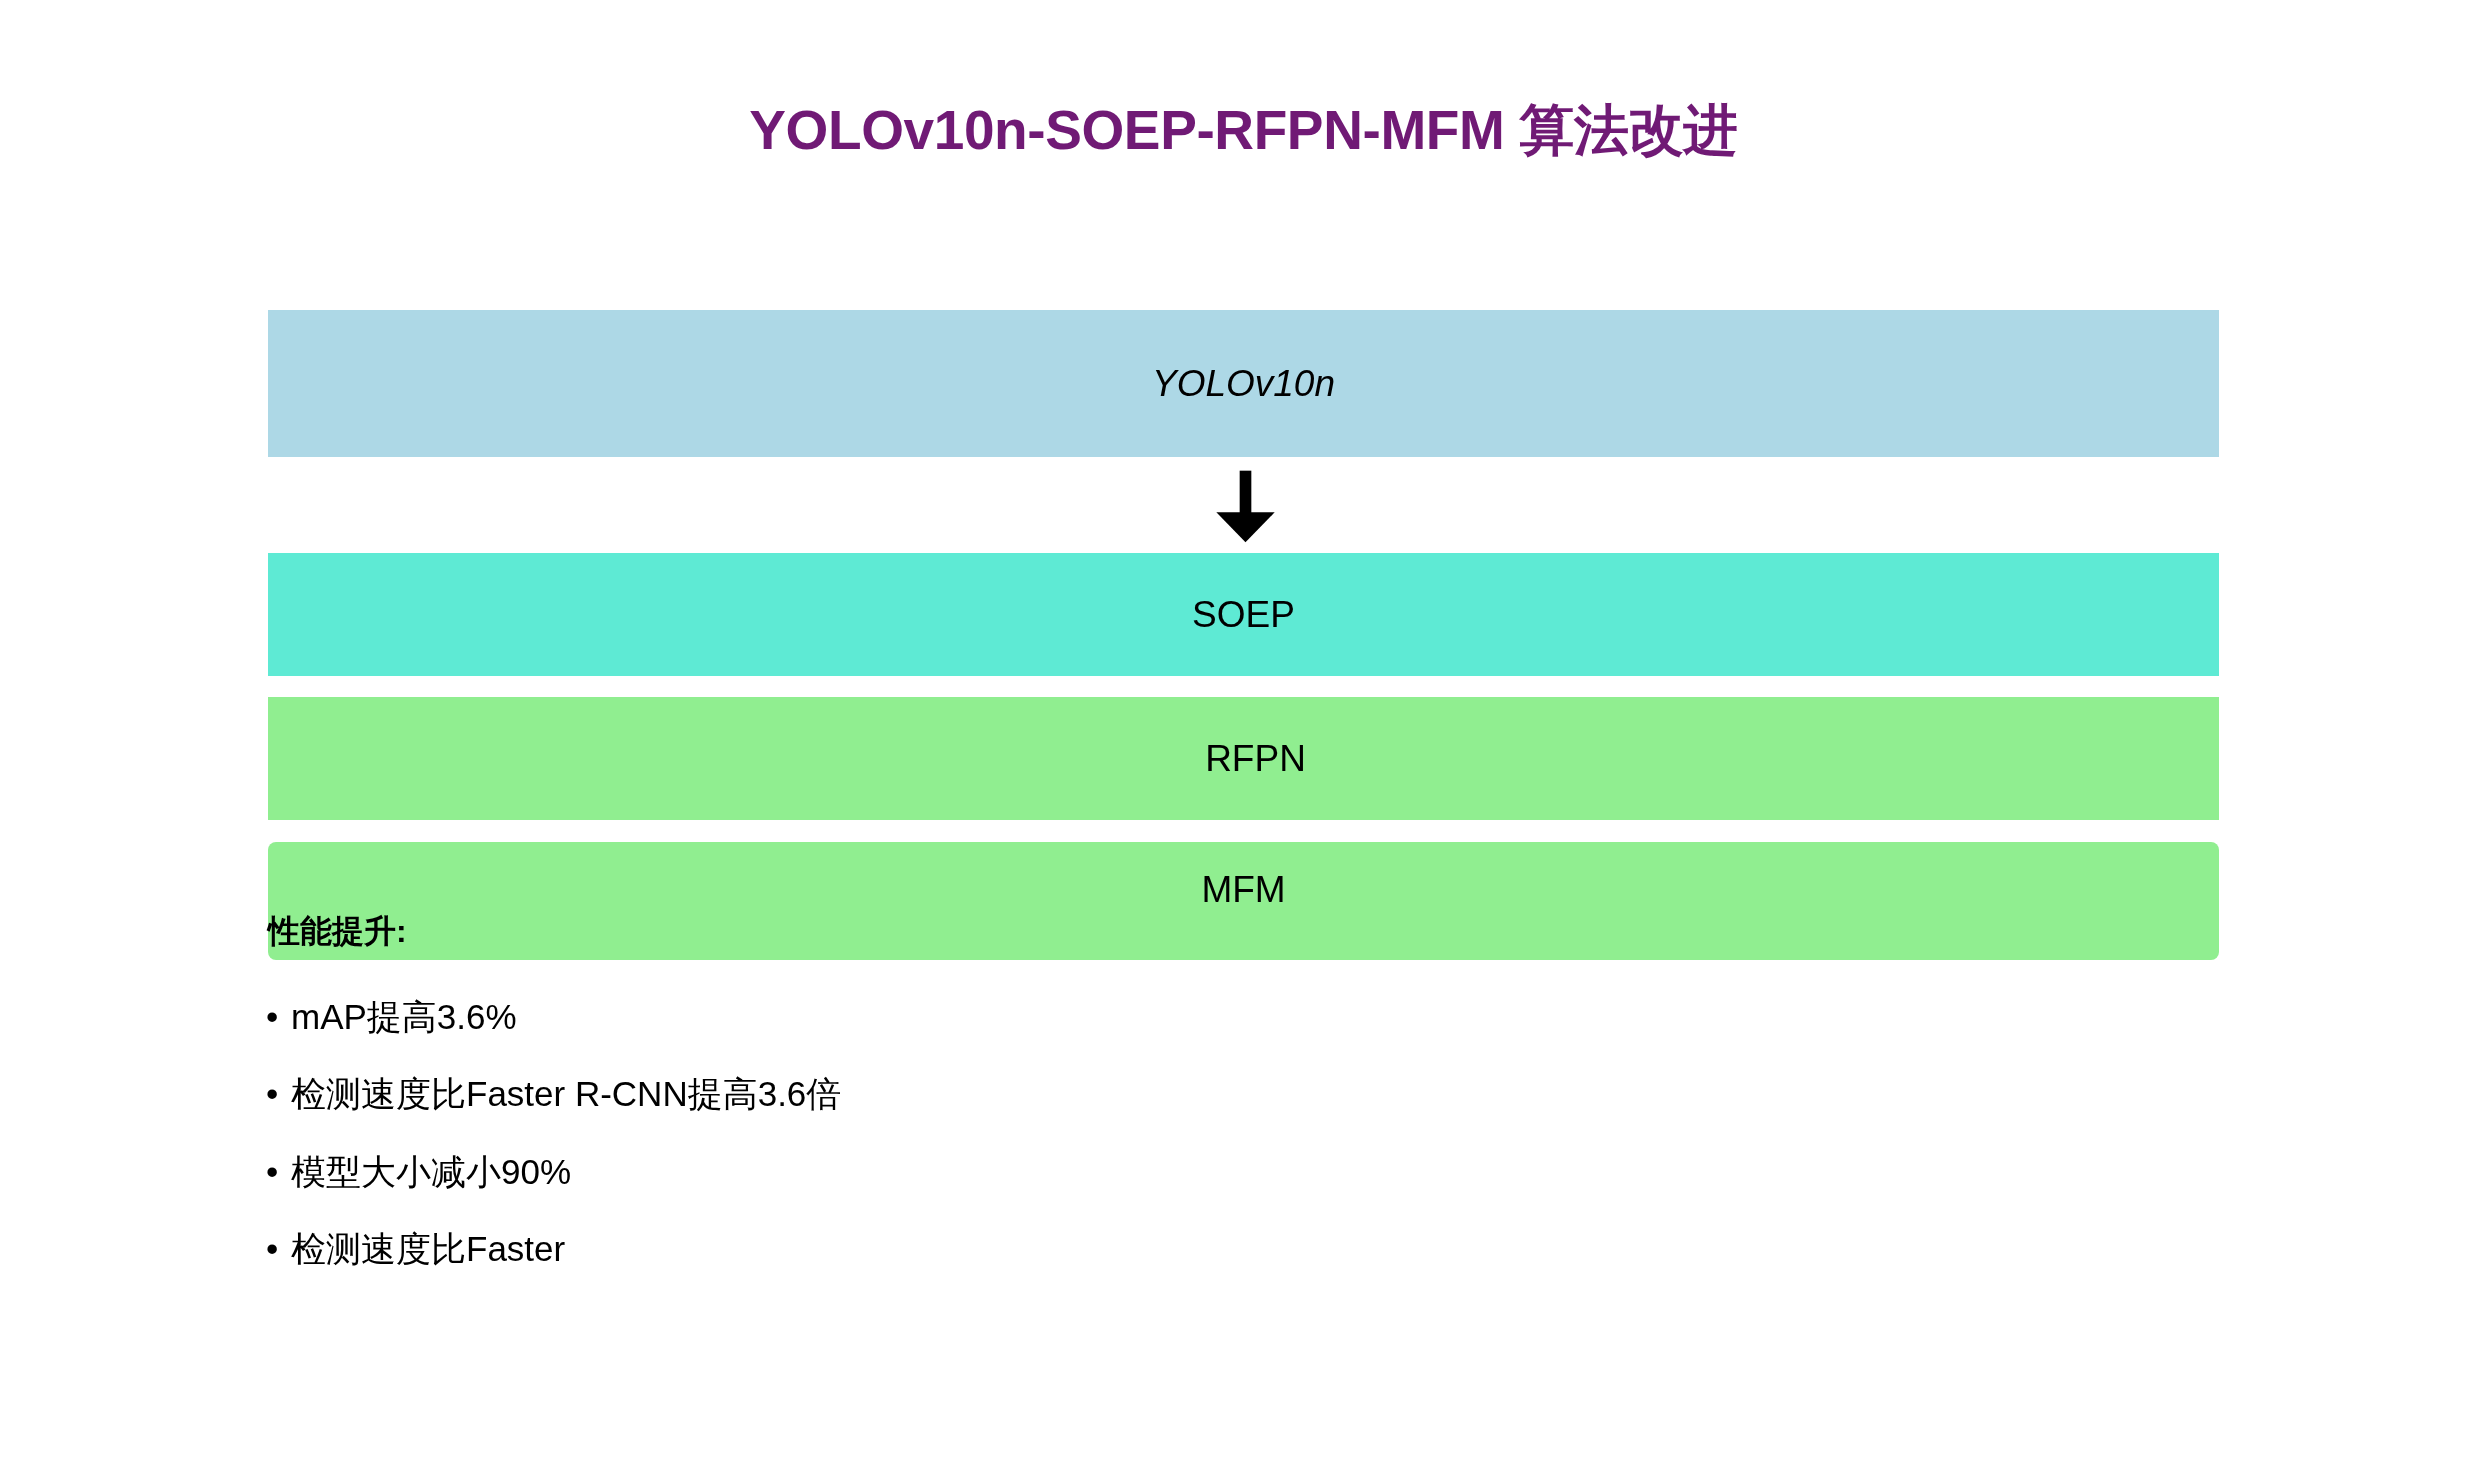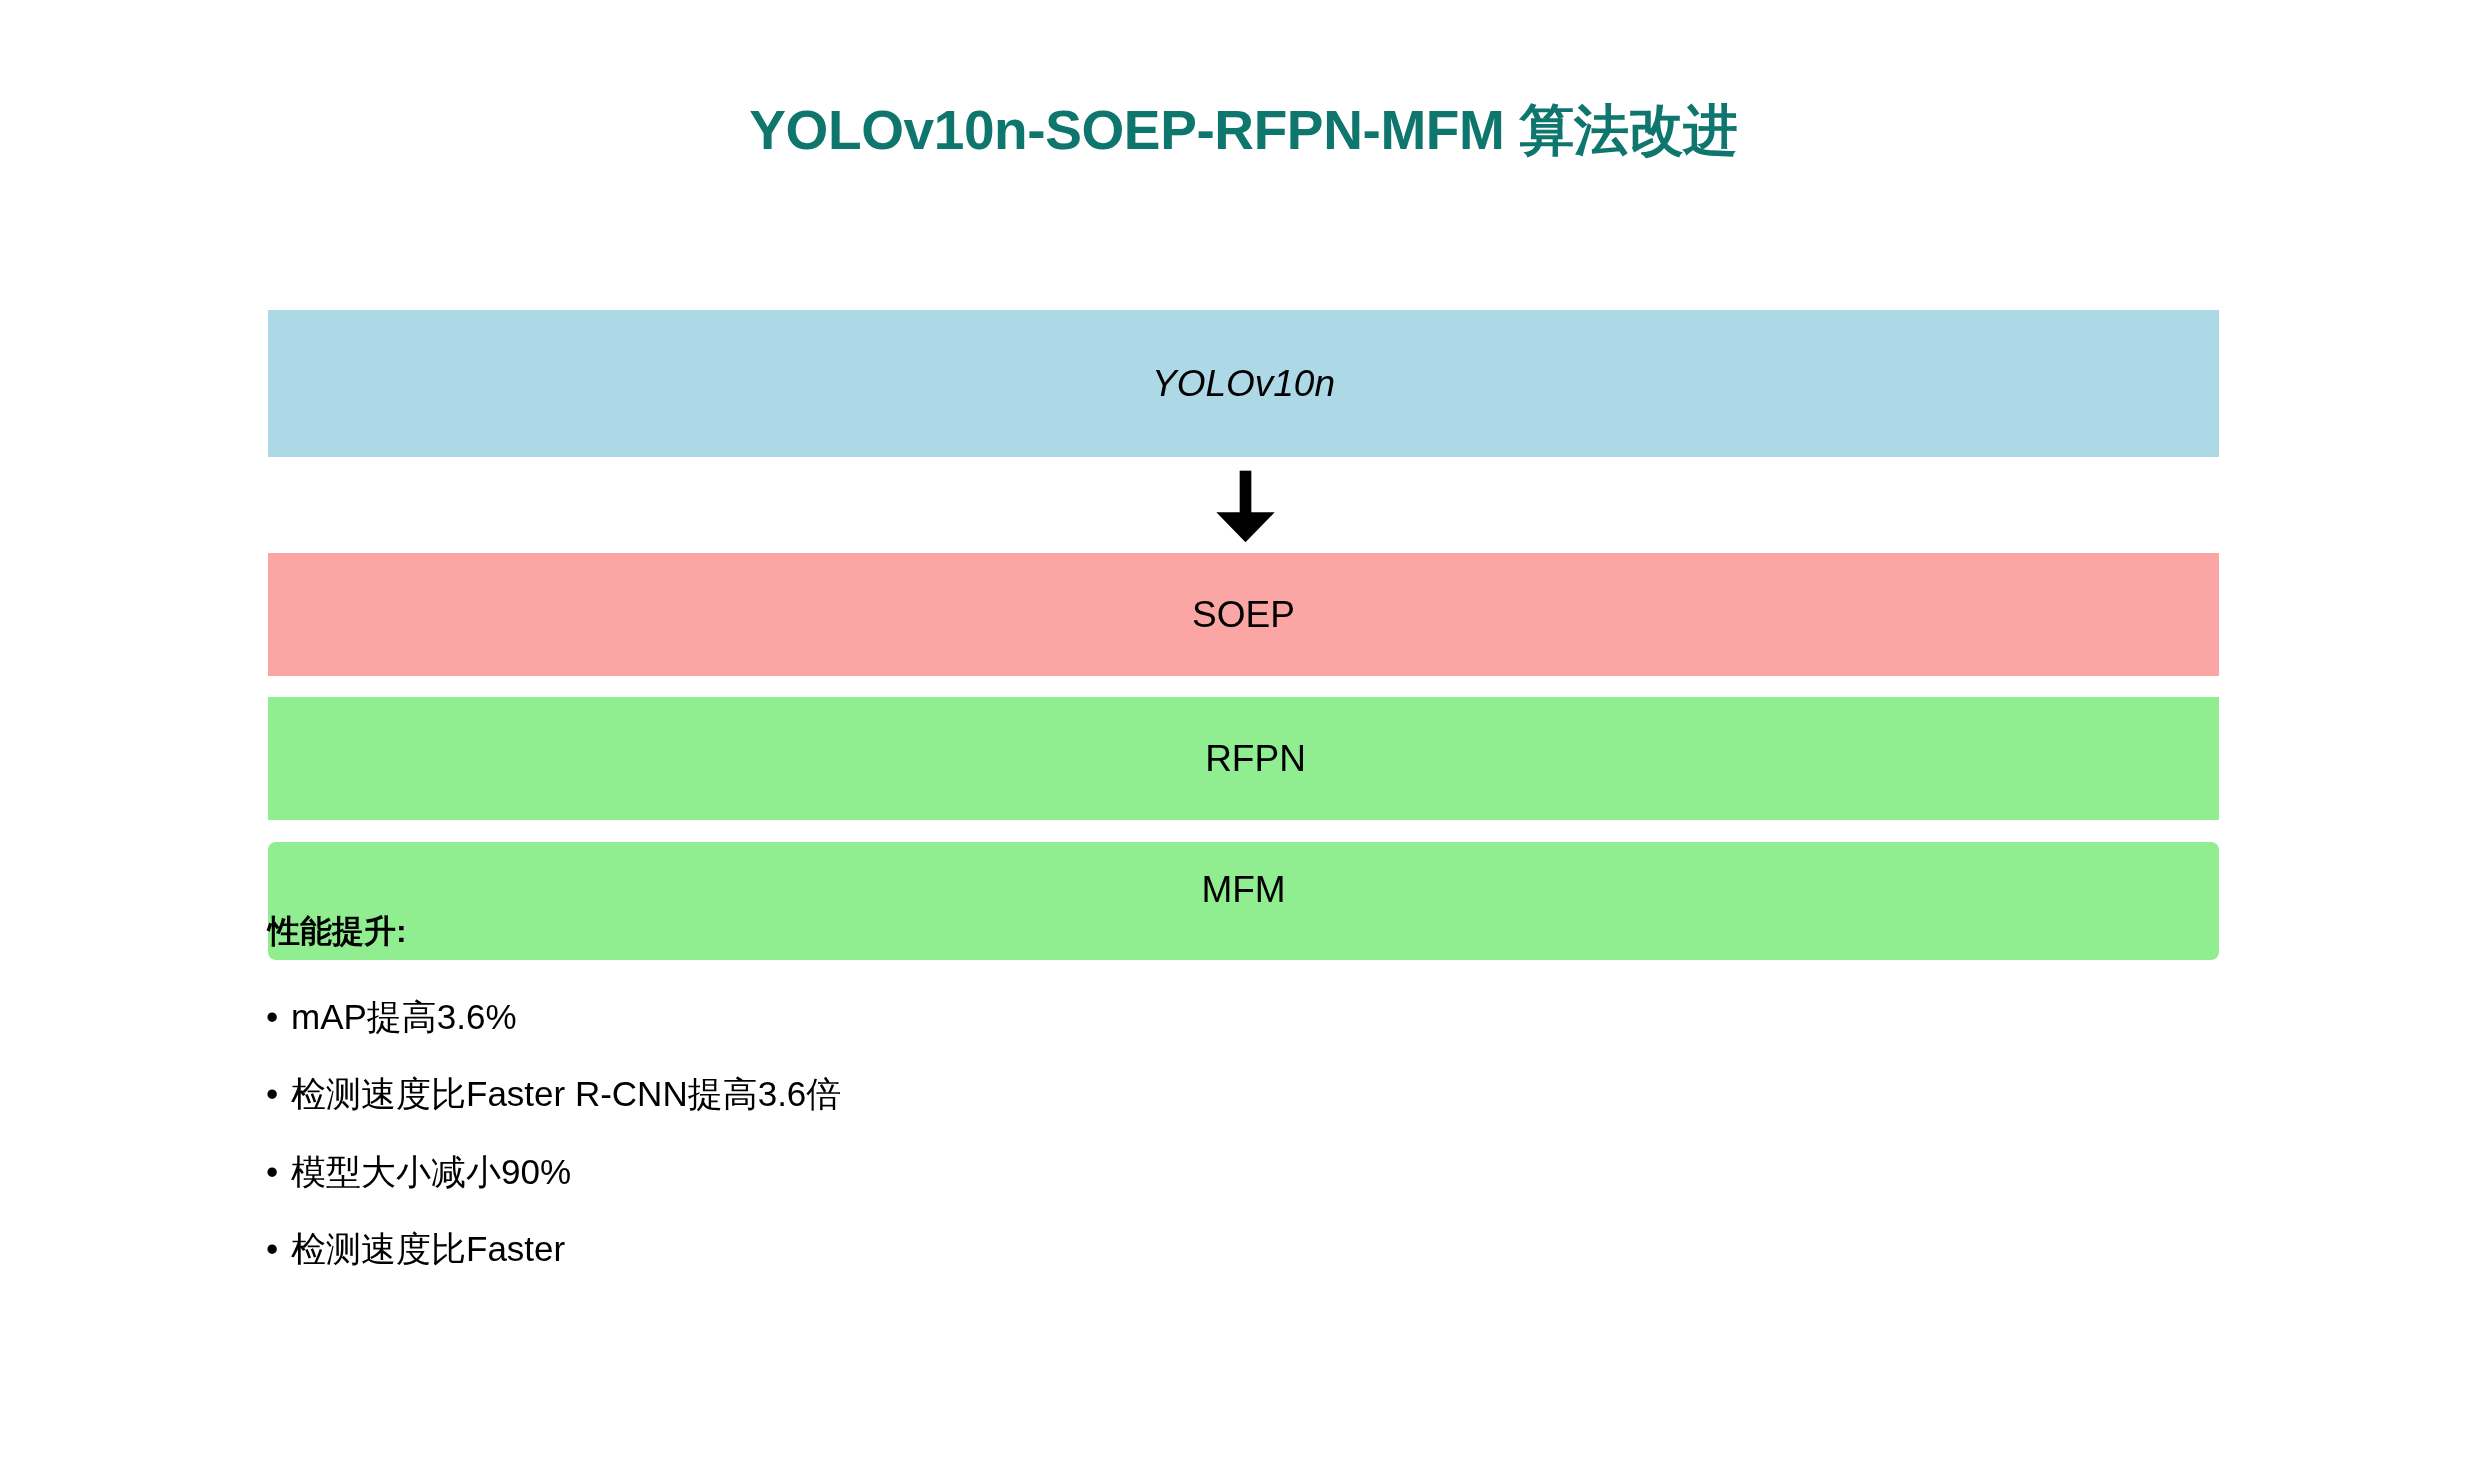--- a/index.html
+++ b/index.html
@@ -26,21 +26,21 @@
   .slide-title {
     position: absolute;
     left: 0;
     top: 100px;
     width: 2487px;
     text-align: center;
     font-size: 55px;
     font-weight: 700;
     letter-spacing: -0.4px;
     line-height: 1.1;
-    color: #0f766e;
+    color: #701a75;
     white-space: nowrap;
   }
 
   
   .stage {
     position: absolute;
     left: 268px;
     width: 1951px;
     display: flex;
     align-items: center;
@@ -144,21 +144,21 @@
     <span class="stage-label">YOLOv10n</span>
   </div>
 
   <div class="flow-arrow">
     <svg viewBox="0 0 90 90" xmlns="http://www.w3.org/2000/svg" aria-hidden="true">
       <rect x="38" y="2" width="14" height="56" fill="#000000"></rect>
       <polygon points="10,52 80,52 45,88" fill="#000000"></polygon>
     </svg>
   </div>
 
-  <div class="stage stage-s1" id="stage-0" style="background: #fca5a5;">
+  <div class="stage stage-s1" id="stage-0" style="background: #5eead4;">
     <span class="stage-label">SOEP</span>
   </div>
 
   <div class="stage stage-s2" id="stage-1" style="background: rgb(144, 238, 144); padding-left: 24px;">
     <span class="stage-label">RFPN</span>
   </div>
 
   <div class="stage stage-s3" id="stage-2" style="background: rgb(144, 238, 144);">
     <span class="stage-label">MFM</span>
   </div>

